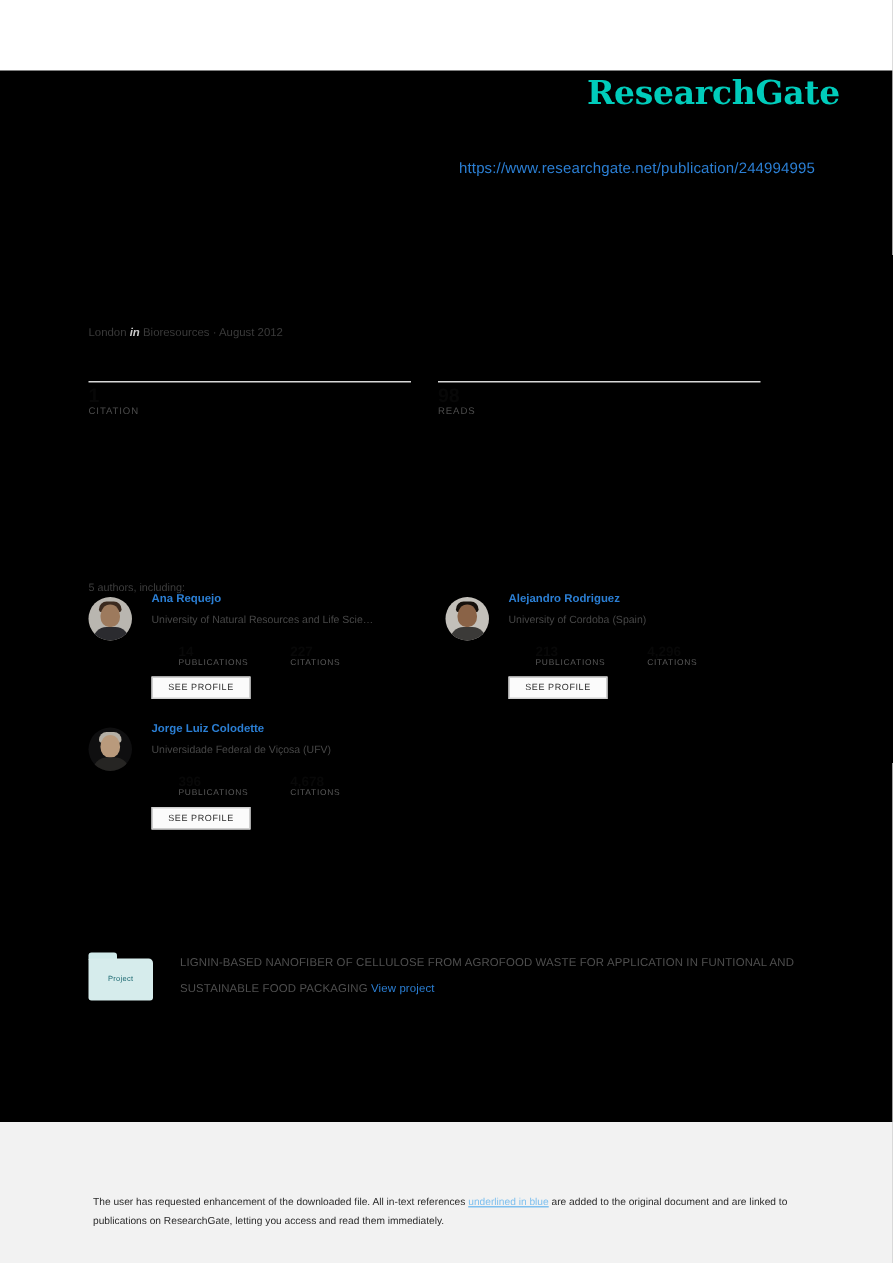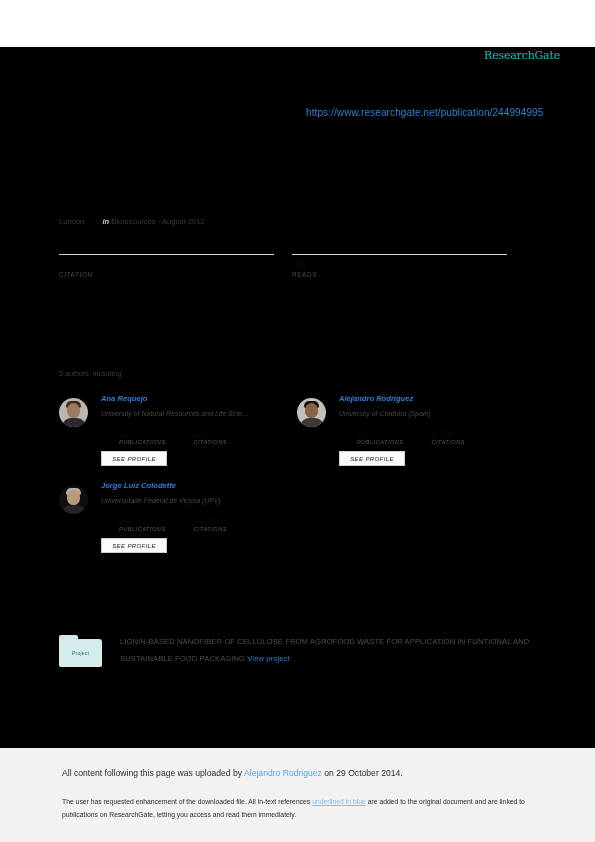--- a/index.html
+++ b/index.html
@@ -32,22 +32,22 @@
     width: 595px;
     height: 701px;
     background: #000000;
   }
 
   .brand {
     position: absolute;
     top: 2px;
     right: 35px;
     font-family: "DejaVu Serif", serif;
-    font-size: 11px;
-    font-weight: normal;
+    font-size: 22px;
+    font-weight: bold;
     color: #00ccbb;
     letter-spacing: -0.2px;
   }
 
   .doc-url {
     position: absolute;
     top: 60px;
     left: 306px;
     font-size: 10px;
     color: #2b7fd4;
@@ -60,21 +60,20 @@
     top: 170px;
     left: 59px;
     font-size: 7.6px;
     color: #3a3a3a;
     white-space: nowrap;
   }
   .article-line .kw {
     color: #c9c9c9;
     font-style: italic;
     font-weight: bold;
-    margin-left: 16px;
   }
   .article-line .src { color: #3a3a3a; margin-top: 28px; }
 
   
   .metric {
     position: absolute;
     top: 207px;
     width: 215px;
   }
   .metric.citation { left: 59px; }
@@ -94,31 +93,30 @@
   }
   .metric .label {
     font-size: 6.4px;
     letter-spacing: 0.6px;
     color: #4c4c4c;
   }
 
   
   .authors-head {
     position: absolute;
-    top: 322px;
+    top: 340px;
     left: 59px;
     font-size: 7.2px;
     color: #3d3d3d;
   }
 
   .author {
     position: absolute;
     width: 225px;
     height: 100px;
-    font-style: italic;
   }
   .author.a0 { top: 347px; left: 59px; }
   .author.a1 { top: 347px; left: 297px; }
   .author.a2 { top: 434px; left: 59px; }
   .author.a3 { top: 442px; left: 297px; }
 
   .avatar {
     position: absolute;
     top: 4px; left: 0;
     width: 29px; height: 29px;
@@ -422,21 +420,18 @@
       </div>
       <div class="project-text">
         <span>LIGNIN-BASED NANOFIBER OF CELLULOSE FROM AGROFOOD WASTE FOR APPLICATION IN FUNTIONAL AND SUSTAINABLE FOOD PACKAGING</span>
         <span class="view-link">View project</span>
       </div>
     </div>
 
   </div>
 
   <div class="footer">
-    <div class="upload-line">
-      <span>All content following this page was uploaded by </span><span class="user-link">Alejandro Rodriguez</span><span> on 29 October 2014.</span>
-    </div>
     <div class="note">
       <span>The user has requested enhancement of the downloaded file. All in-text references </span><span class="blue-underline">underlined in blue</span><span> are added to the original document and are linked to publications on ResearchGate, letting you access and read them immediately.</span>
     </div>
   </div>
 
 </div>
 
 </body></html>

